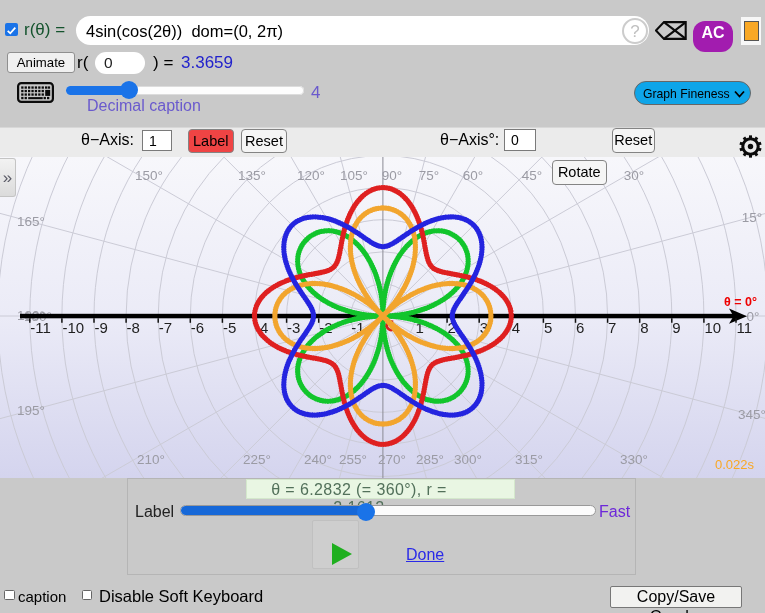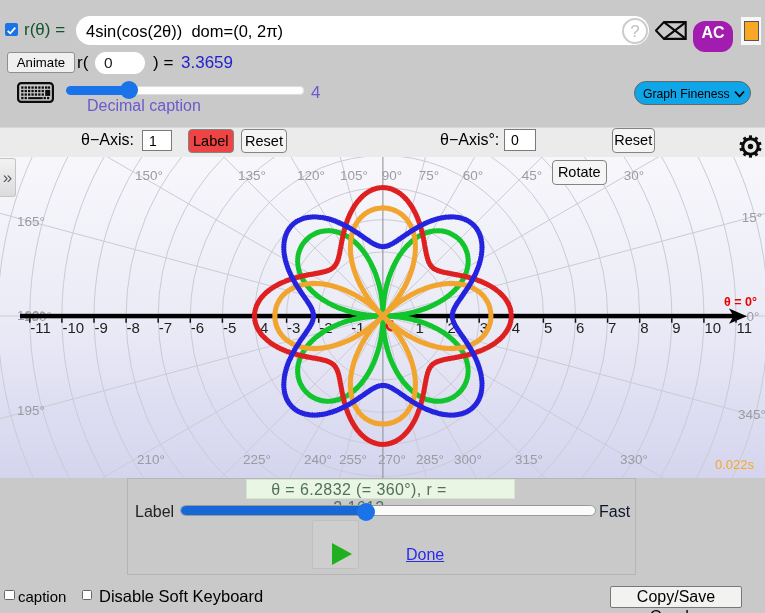--- a/index.html
+++ b/index.html
@@ -240,21 +240,21 @@
       <line x1="7.5" y1="5.9" x2="5.7" y2="3.3"></line>
     </g>
   </svg>
 
 <div class="abs" style="left:0;top:158px;width:16px;height:39px;background:linear-gradient(#f2f2f2,#dbdbdb);border:1px solid #c4c4c4;border-left:none;border-radius:0 3px 3px 0;color:#5a5a66;font-size:17px;text-align:center;line-height:37px;">»</div>
 
 <div class="abs" style="left:127px;top:478px;width:509px;height:97px;border:1px solid #b5b5b5;"></div>
 <div class="abs" style="left:246px;top:479px;width:269px;height:20px;background:#e9f6e3;border:1px solid #d4e8cc;"></div>
 <div class="abs" style="left:246px;top:481px;width:226px;text-align:center;font-size:16px;letter-spacing:0.4px;color:#52705a;">θ = 6.2832 (= 360°), r = 2.1612</div>
 <div class="abs" style="left:135px;top:503px;font-size:16px;color:#222;">Label</div>
-<div class="abs" style="left:599px;top:503px;font-size:16px;color:#0f172a;">Fast</div>
+<div class="abs" style="left:599px;top:503px;font-size:16px;color:#6d28d9;">Fast</div>
 <div class="abs" style="left:180px;top:505px;width:416px;height:11px;background:#fbfbfb;border:1px solid #999;border-radius:5.5px;"></div>
 <div class="abs" style="left:181px;top:506px;width:186px;height:9px;background:#1668d8;border-radius:4.5px 0 0 4.5px;"></div>
 <div class="abs" style="left:356.5px;top:502.5px;width:18px;height:18px;background:#1a73e8;border-radius:50%;"></div>
 <div class="abs" style="left:312px;top:520px;width:47px;height:49px;background:#cecece;border:1px solid #c0c0c0;border-radius:2px;"></div>
 <svg class="abs" style="left:330px;top:542px;" width="23" height="24" viewBox="0 0 23 24">
     <polygon points="2,1 22,12 2,23" fill="#1faf1f"></polygon>
   </svg>
 <div class="abs" style="left:406px;top:546px;font-size:16px;color:#2a2ae8;text-decoration:underline;">Done</div>
 
 <div class="abs" style="left:4px;top:589.5px;width:10.5px;height:10.5px;background:#fff;border:1px solid #666;border-radius:1.5px;"></div>

